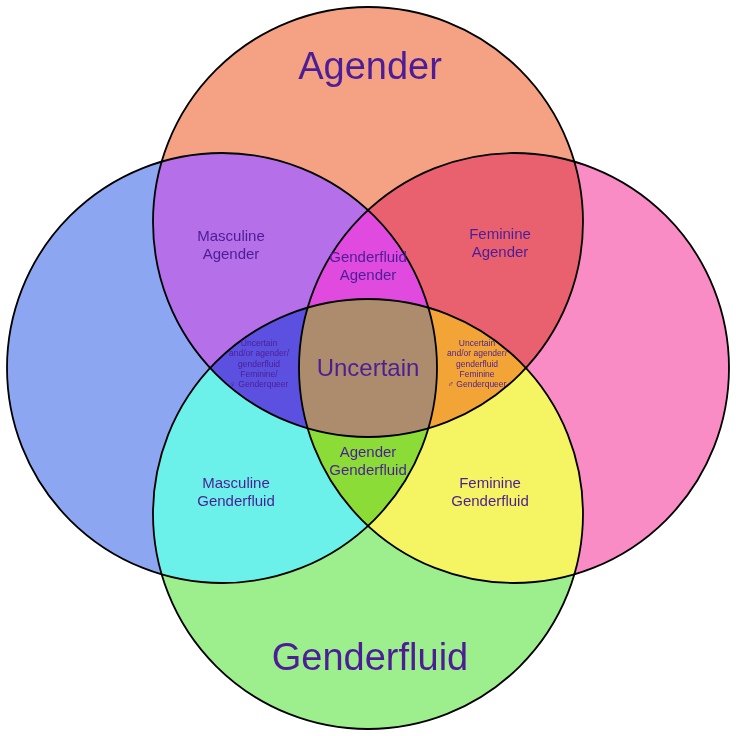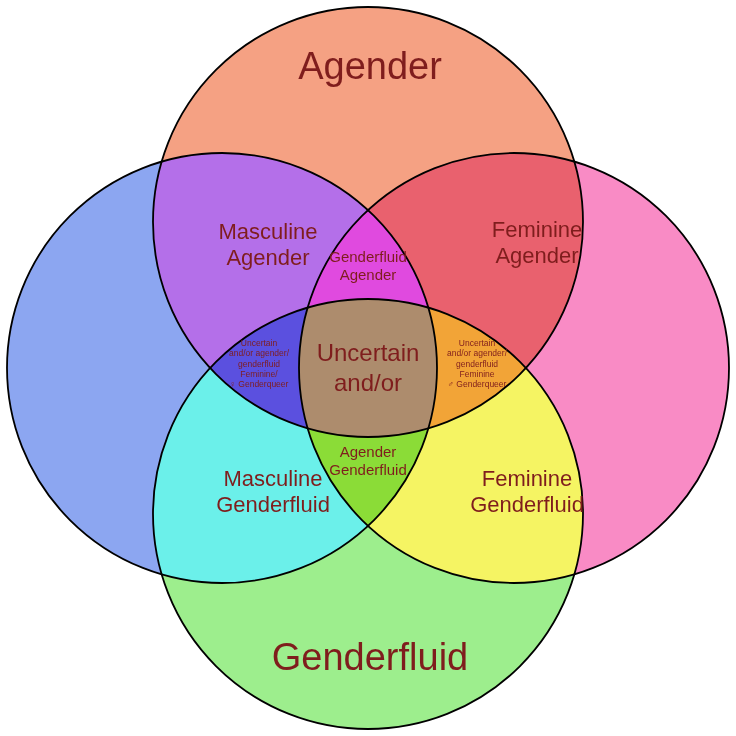--- a/index.html
+++ b/index.html
@@ -17,26 +17,26 @@
   }
   .stage svg {
     position: absolute;
     left: 0;
     top: 0;
   }
   .lbl {
     position: absolute;
     transform: translate(-50%, -50%);
     text-align: center;
-    color: #7f1d1d;
+    color: #4c1d95;
     white-space: nowrap;
     line-height: 1.2;
   }
   .lbl-main  { font-size: 38px; }
-  .lbl-mid   { font-size: 22px; margin-left: 37px; }
+  .lbl-mid   { font-size: 15px; }
   .lbl-small { font-size: 15px; }
   .lbl-center{ font-size: 24px; line-height: 1.25; }
   .lbl-tiny  { font-size: 8.5px; line-height: 1.22; }
 </style>
 </head>
 <body>
 
 <div class="stage">
 
   <svg width="736" height="736" viewBox="0 0 736 736">
@@ -147,16 +147,15 @@
   <div class="lbl lbl-tiny" style="left:477px; top:364px">
     <div>Uncertain</div>
     <div>and/or agender/</div>
     <div>genderfluid</div>
     <div>Feminine</div>
     <div>♂ Genderqueer</div>
   </div>
 
   <div class="lbl lbl-center" style="left:368px; top:368px">
     <div>Uncertain</div>
-    <div>and/or</div>
   </div>
 
 </div>
 
 </body></html>

